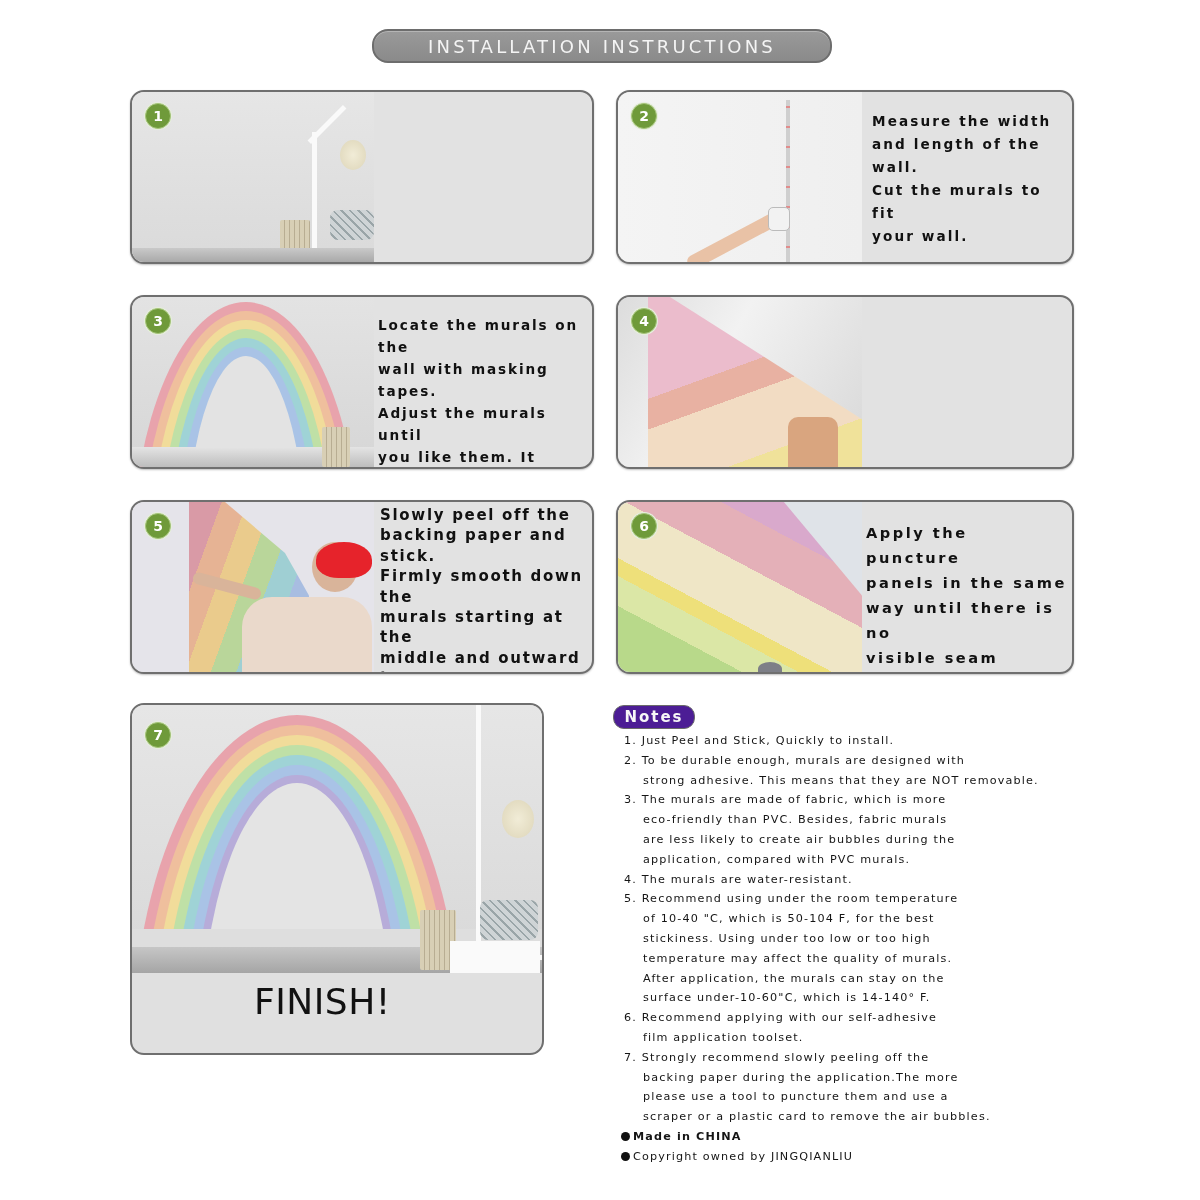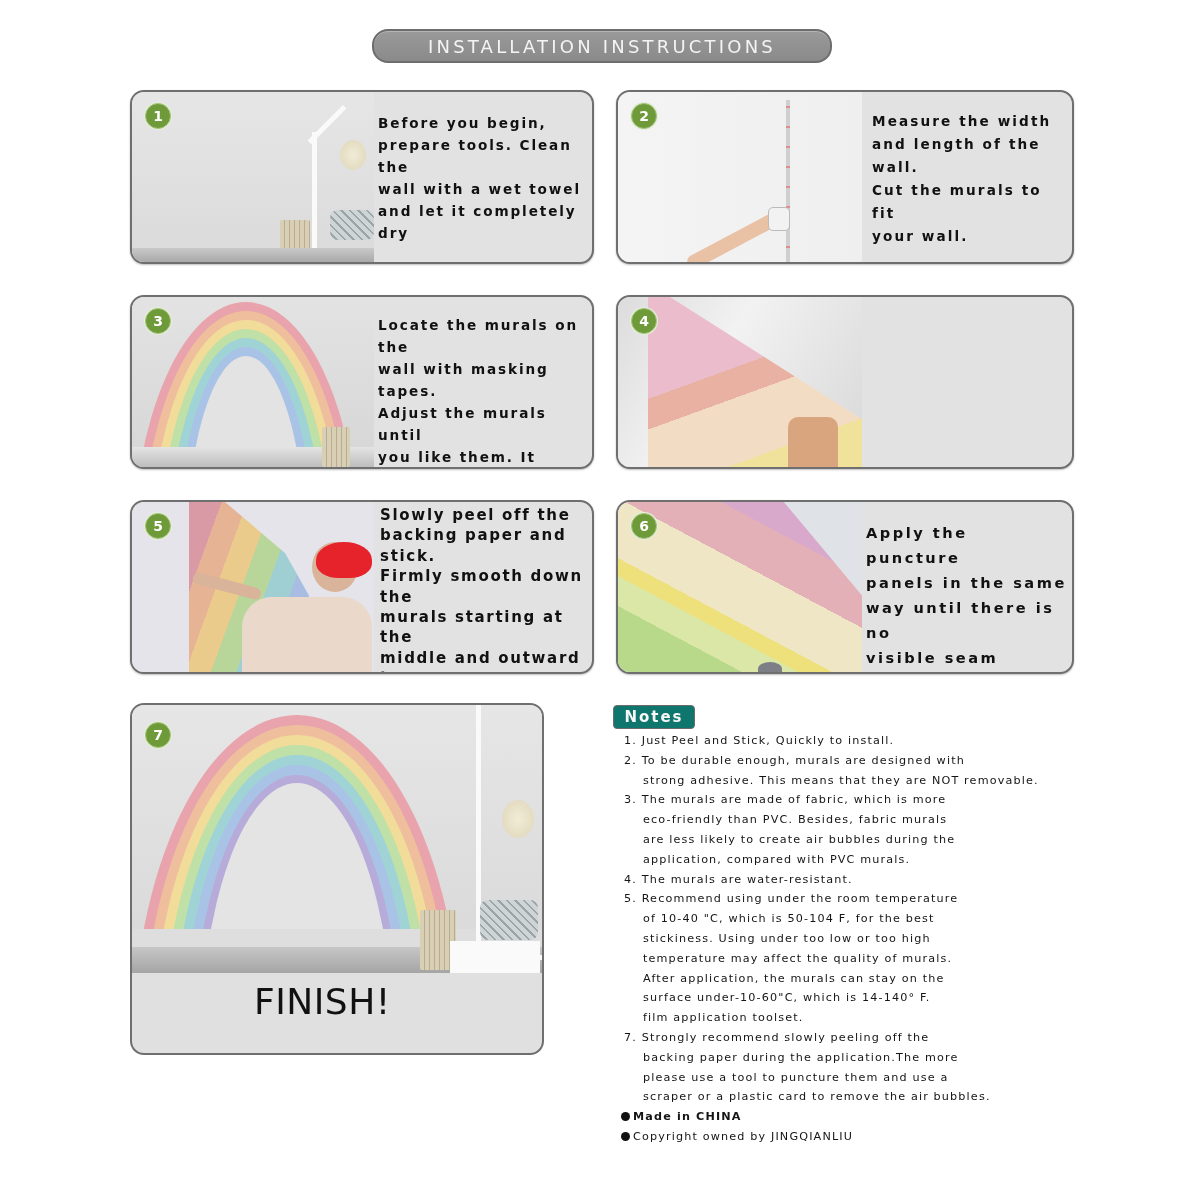--- a/index.html
+++ b/index.html
@@ -57,21 +57,21 @@
     position: absolute; left: 0; right: 0; top: 268px; height: 56px;
     background: #e0e0e0;
   }
   .finish-label span {
     position: absolute; left: 122px; top: 8px; font-family: "DejaVu Sans", sans-serif;
     font-size: 36px; color: #111; letter-spacing: 0.5px;
   }
 
   .notes-pill {
     position: absolute; left: 613px; top: 705px; width: 80px; height: 22px;
-    background: #0f766e; border: 1px solid #6b6b6b; border-radius: 4px;
+    background: #4c1d95; border: 1px solid #6b6b6b; border-radius: 11px;
     display: flex; align-items: center; justify-content: center;
   }
   .notes-pill span { color: #f7f7f7; font-size: 15px; font-weight: bold; letter-spacing: 2px; font-family: "DejaVu Sans", sans-serif; }
 
   .notes {
     position: absolute; left: 624px; top: 731px; width: 460px;
     font-family: "DejaVu Sans", sans-serif; font-size: 11.2px; color: #151515;
     letter-spacing: 1.15px; line-height: 19.8px;
   }
   .note-line { white-space: nowrap; }
@@ -89,26 +89,20 @@
   <div class="photo">
     <div class="wall" style="background:linear-gradient(#e6e6e6,#dadada);"></div>
     <div class="house" style="left:180px; top:40px; width:60px; height:120px;"></div>
     <div class="roof-l" style="left:170px; top:30px; width:50px; transform:rotate(-45deg);"></div>
     <div class="elephant" style="left:208px; top:48px; width:26px; height:30px;"></div>
     <div class="pillow" style="left:198px; top:118px; width:44px; height:30px;"></div>
     <div class="basket" style="left:148px; top:128px; width:30px; height:38px;"></div>
     <div class="floor"></div>
   </div>
   <div class="badge">1</div>
-  <div class="text" style="top:20px;">
-    <div>Before you begin,</div>
-    <div>prepare tools. Clean the</div>
-    <div>wall with a wet towel</div>
-    <div>and let it completely dry</div>
-  </div>
 </div>
 
 <div class="card" style="left:616px; top:90px; width:454px;">
   <div class="photo" style="width:244px;">
     <div class="wall" style="background:linear-gradient(90deg,#f4f4f4,#efefef);"></div>
     <div style="position:absolute; left:168px; top:8px; width:4px; height:165px; background:repeating-linear-gradient(#cfcfcf 0 6px,#e08d8d 6px 8px,#cfcfcf 8px 20px);"></div>
     <div style="position:absolute; left:64px; top:140px; width:110px; height:14px; background:#e9c2a6; transform:rotate(-28deg); border-radius:6px;"></div>
     <div style="position:absolute; left:150px; top:115px; width:20px; height:22px; background:#f2f2f2; border-radius:5px; border:1px solid #bbb;"></div>
   </div>
   <div class="badge">2</div>
@@ -224,20 +218,21 @@
   <div class="note-line indent">eco-friendly than PVC. Besides, fabric murals</div>
   <div class="note-line indent">are less likely to create air bubbles during the</div>
   <div class="note-line indent">application, compared with PVC murals.</div>
   <div class="note-line">4. The murals are water-resistant.</div>
   <div class="note-line">5. Recommend using under the room temperature</div>
   <div class="note-line indent">of 10-40 "C, which is 50-104 F, for the best</div>
   <div class="note-line indent">stickiness. Using under too low or too high</div>
   <div class="note-line indent">temperature may affect the quality of murals.</div>
   <div class="note-line indent">After application, the murals can stay on the</div>
   <div class="note-line indent">surface under-10-60"C, which is 14-140° F.</div>
+  <div class="note-line">6. Recommend applying with our self-adhesive</div>
   <div class="note-line indent">film application toolset.</div>
   <div class="note-line">7. Strongly recommend slowly peeling off the</div>
   <div class="note-line indent">backing paper during the application.The more</div>
   <div class="note-line indent">please use a tool to puncture them and use a</div>
   <div class="note-line indent">scraper or a plastic card to remove the air bubbles.</div>
   <div class="note-line" style="margin-left:-3px;font-weight:bold;">
     <span class="bullet"></span><span>Made in CHINA</span>
   </div>
   <div class="note-line" style="margin-left:-3px;">
     <span class="bullet"></span><span>Copyright owned by JINGQIANLIU</span>

